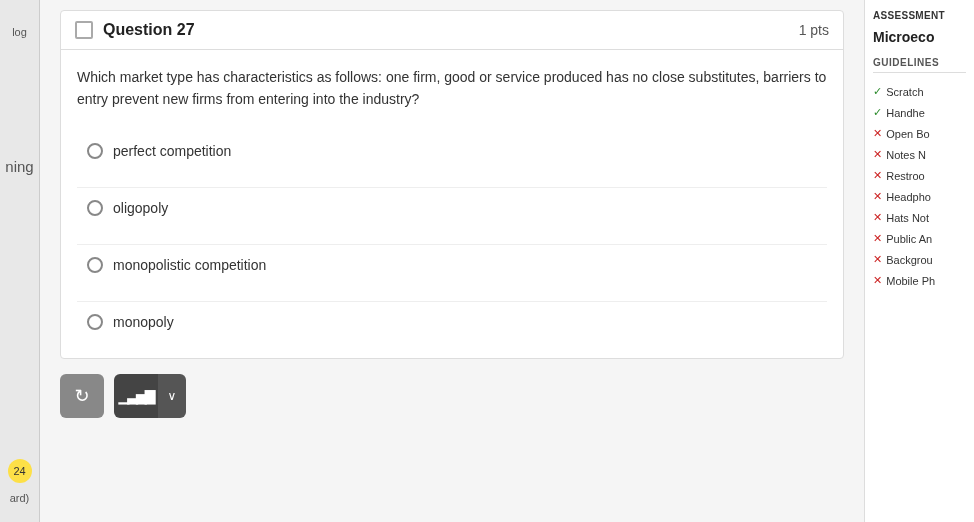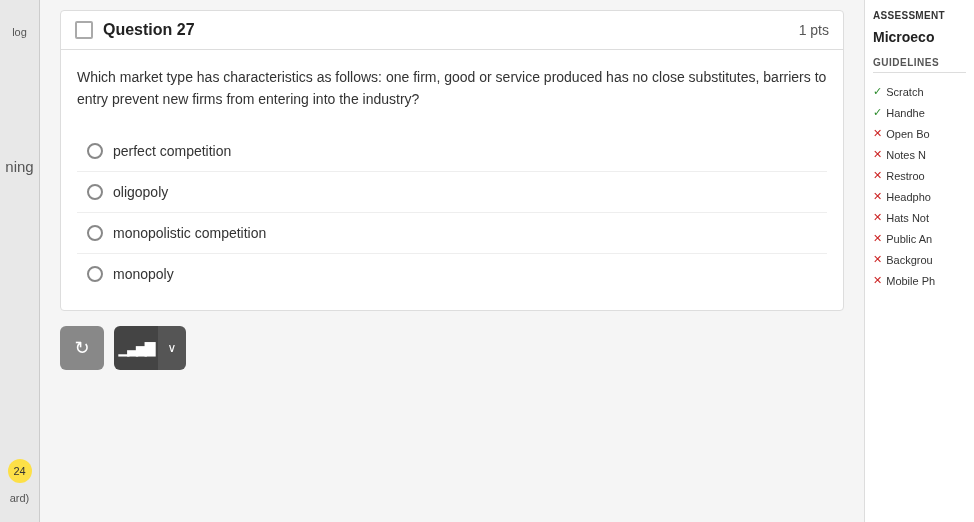--- a/index.html
+++ b/index.html
@@ -75,21 +75,21 @@
     .question-text {
       font-size: 14px;
       color: #333;
       line-height: 1.6;
       margin-bottom: 20px;
     }
 
     .answer-options {
       display: flex;
       flex-direction: column;
-      gap: 0;
+      gap: 16px;
     }
 
     .answer-option {
       display: flex;
       align-items: center;
       gap: 10px;
       padding: 12px 10px;
       border-top: 1px solid #eee;
       cursor: pointer;
     }

